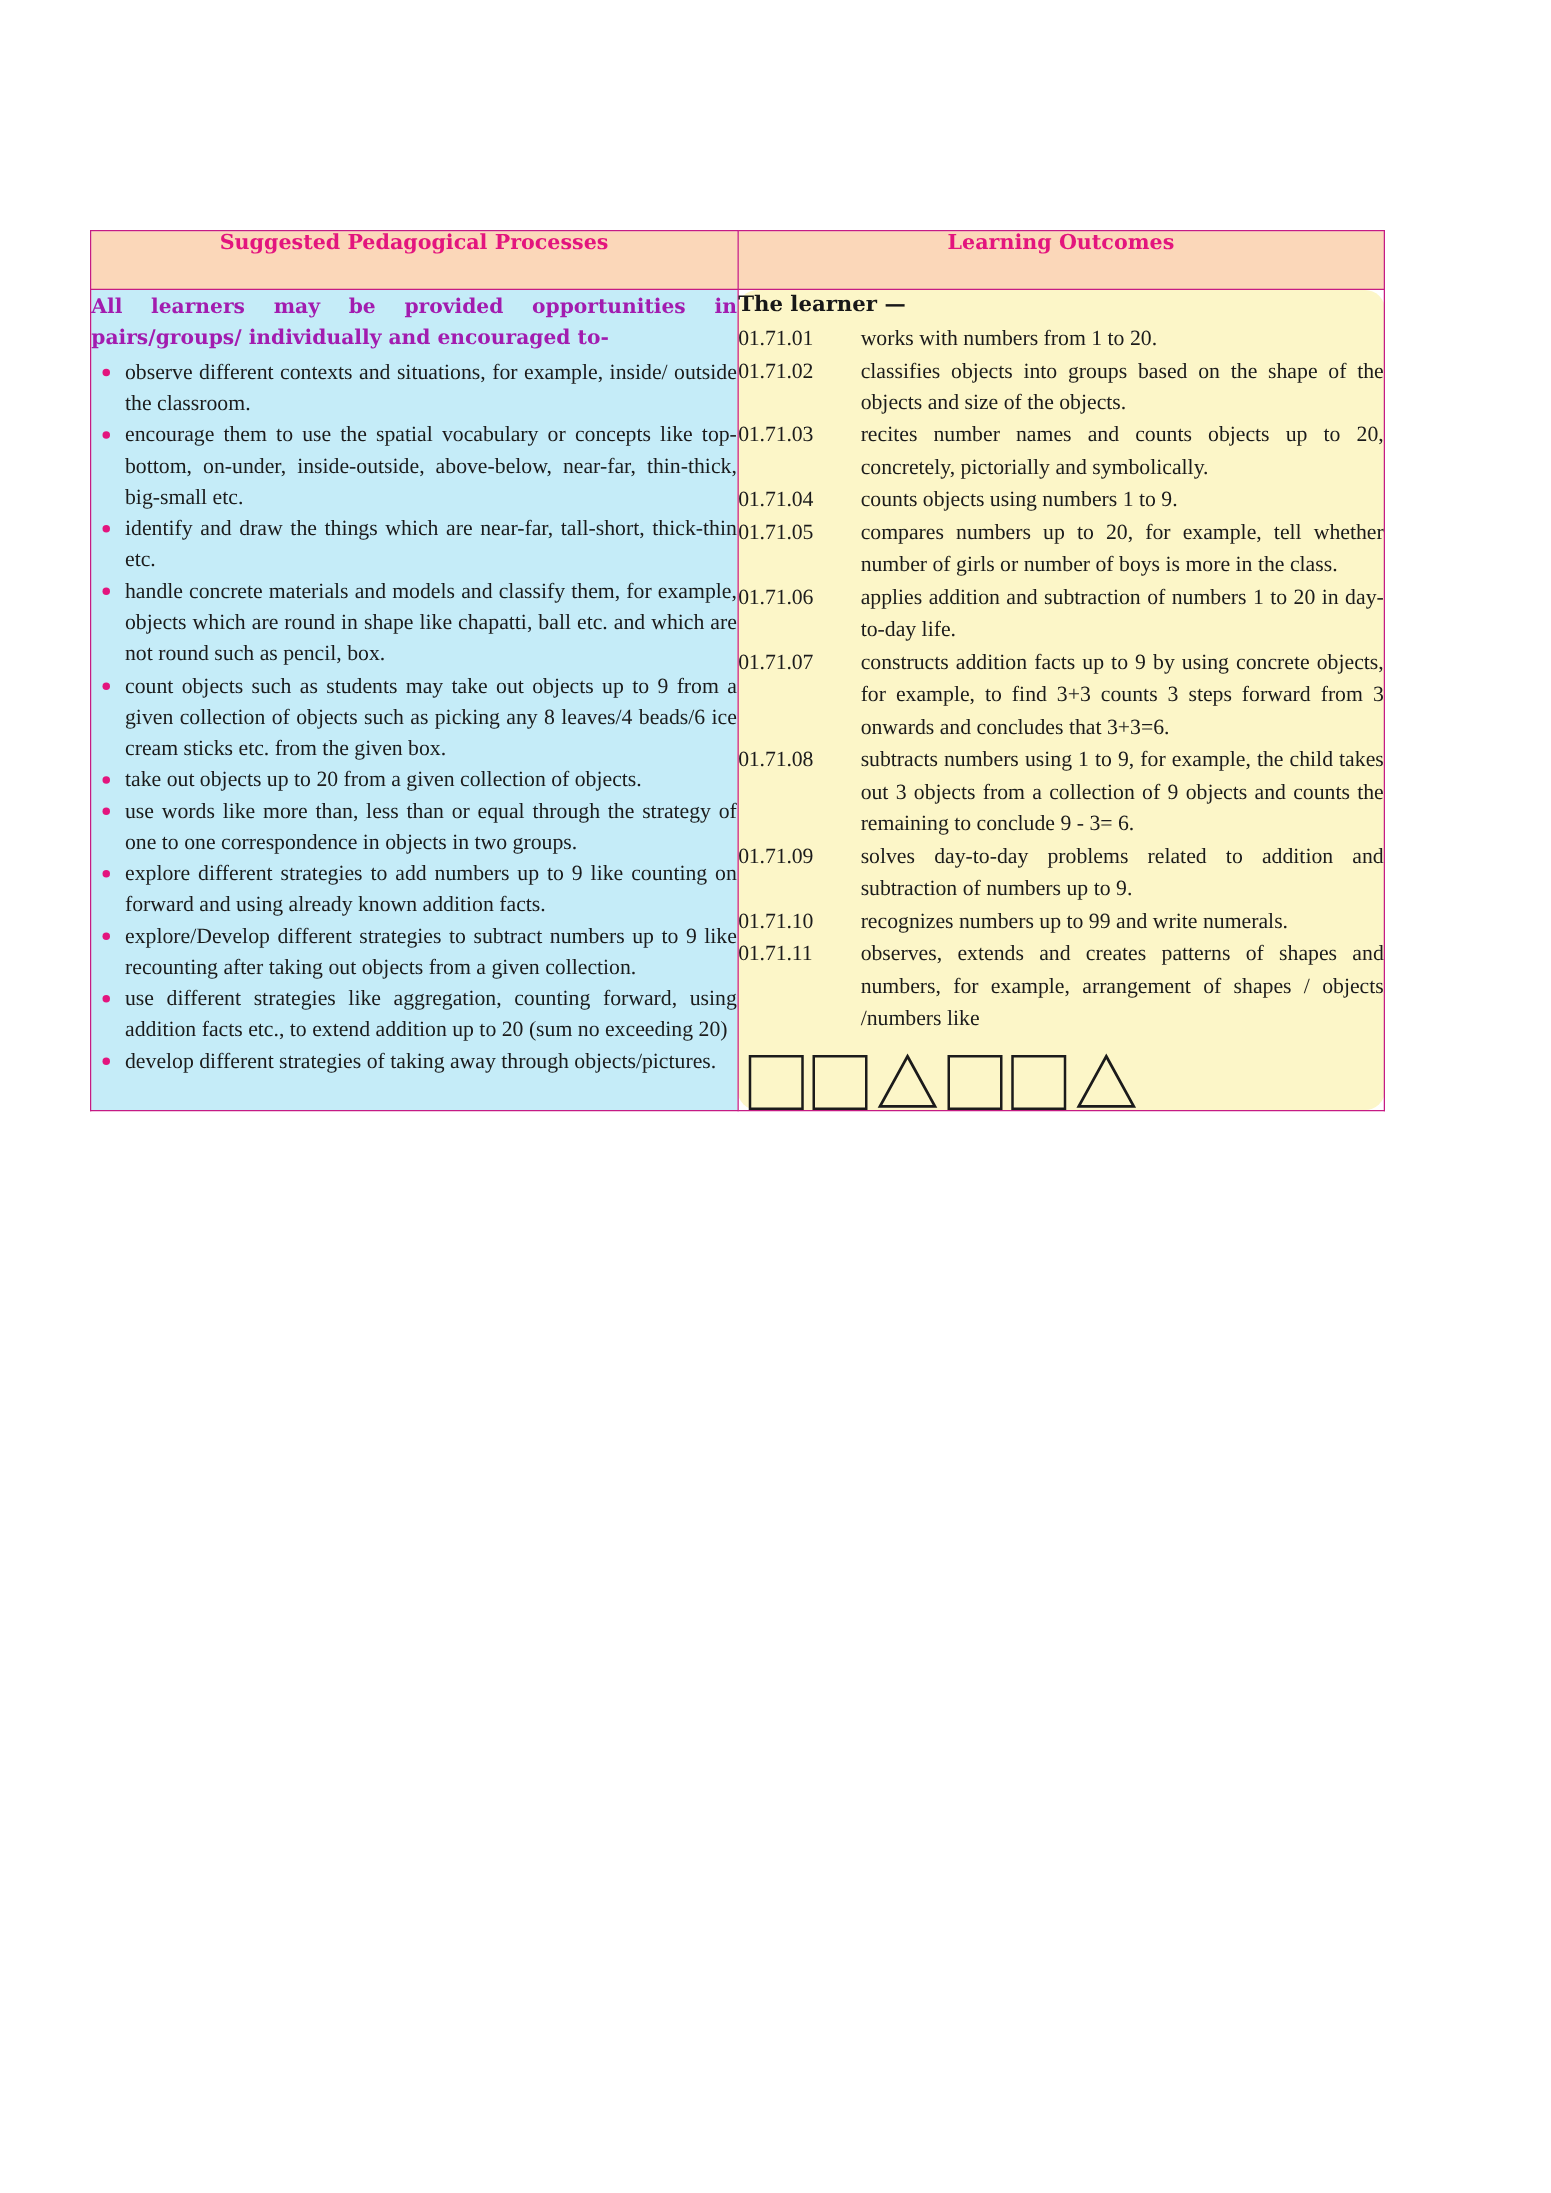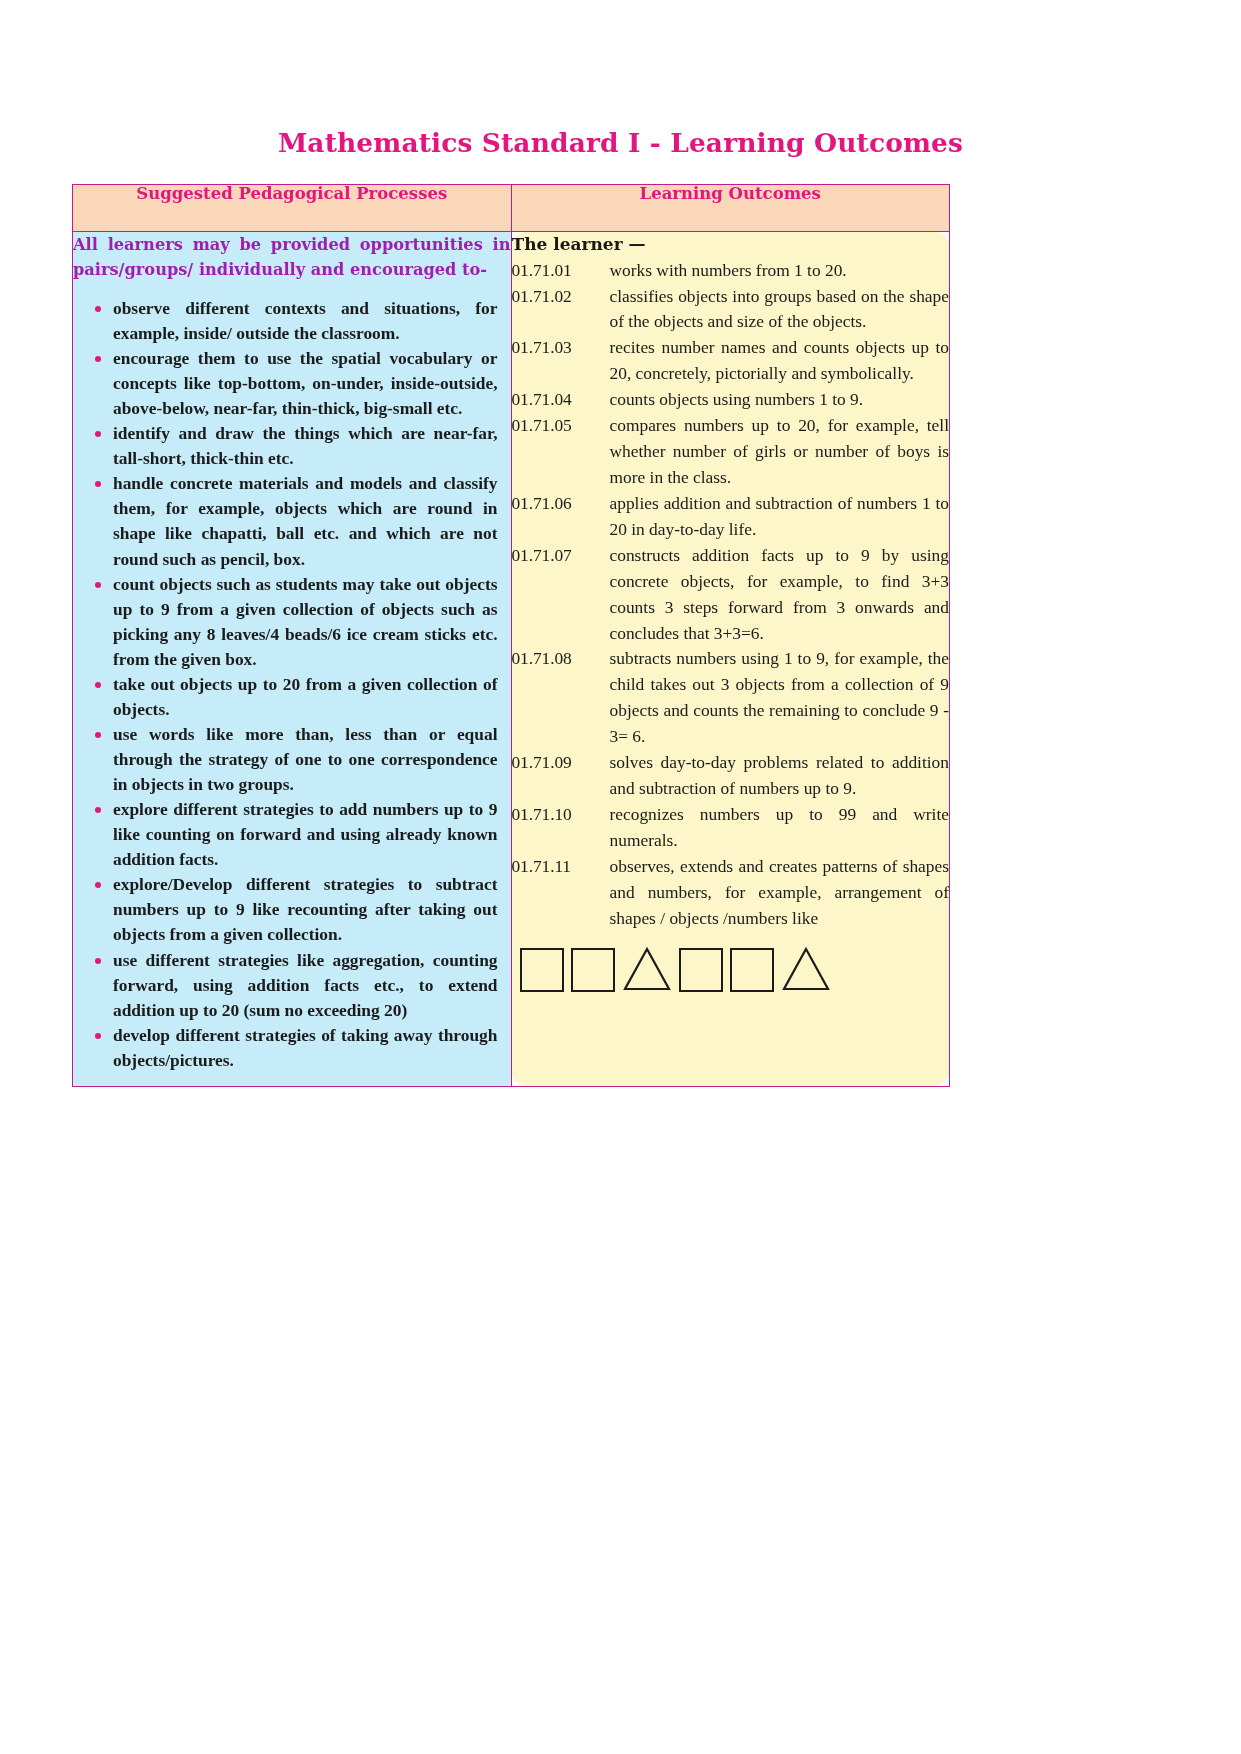--- a/index.html
+++ b/index.html
@@ -29,21 +29,21 @@
     font-family: "DejaVu Serif", "Liberation Serif", serif;
     font-weight: bold;
     font-size: 26.5px;
     letter-spacing: 0.1px;
     color: #e3157e;
   }
   table.outcomes {
     position: absolute;
     left: 72px;
     top: 184px;
-    width: 878px;
+    width: 1036px;
     border-collapse: collapse;
     table-layout: fixed;
   }
   table.outcomes td, table.outcomes th {
     border: 1.4px solid #c51b84;
     vertical-align: top;
     padding: 0;
   }
   th.col-head {
     background: #fbd7b9;
@@ -72,23 +72,22 @@
     font-weight: bold;
     font-size: 16.2px;
     line-height: 1.57;
     color: #a21caf;
     text-align: justify;
     text-justify: inter-word;
     margin: 0 0 2px 0;
   }
   ul.bullets {
     list-style: none;
-    margin: 13px;
+    margin: 0;
     padding: 0;
-    font-weight: bold;
   }
   ul.bullets li {
     position: relative;
     padding-left: 27px;
     font-size: 17.4px;
     line-height: 1.44;
     color: #1b1b1b;
     text-align: justify;
     text-justify: inter-word;
     margin-bottom: 0;
@@ -148,21 +147,20 @@
   .tri {
     width: 50px;
     height: 46px;
   }
 </style>
 </head>
 <body>
 
 <div class="page">
 
-  <div class="doc-title">Mathematics Standard I - Learning Outcomes</div>
 
   <table class="outcomes">
     <thead>
       <tr>
         <th class="col-head">Suggested Pedagogical Processes</th>
         <th class="col-head">Learning Outcomes</th>
       </tr>
     </thead>
     <tbody>
       <tr>

